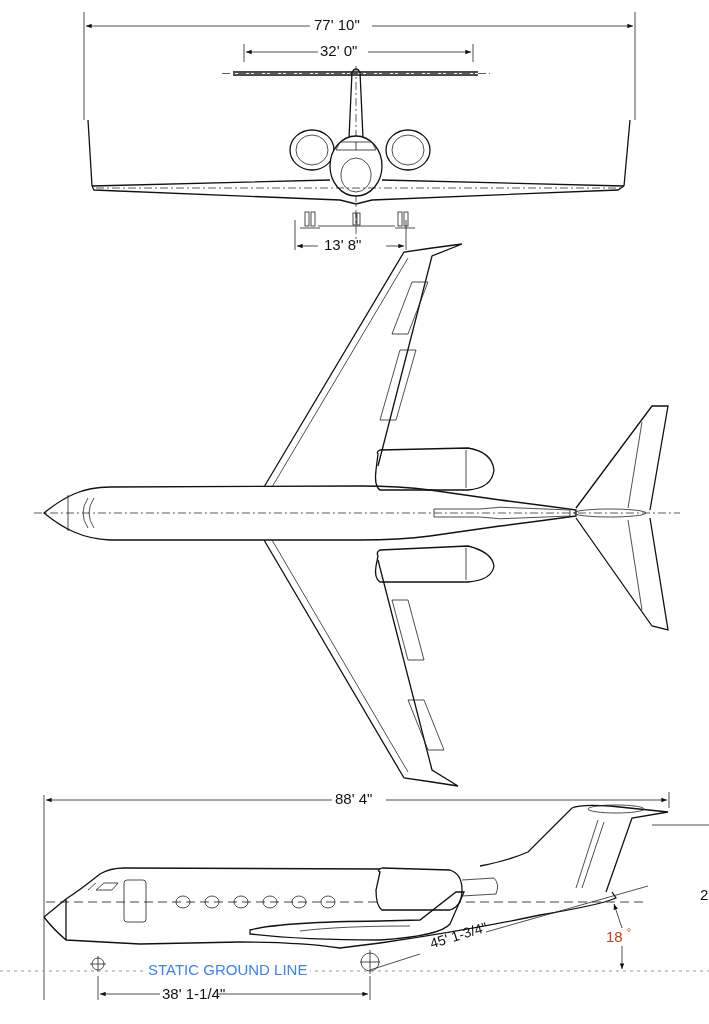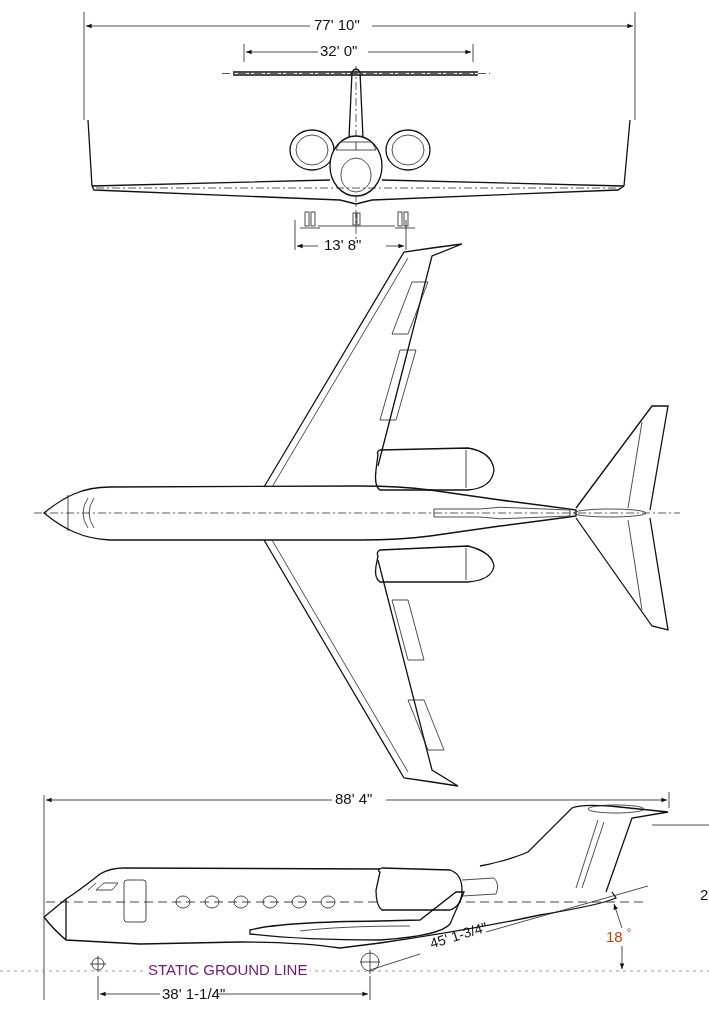--- a/index.html
+++ b/index.html
@@ -180,14 +180,14 @@
 
 <div style="position:absolute;left:314px;top:16px;font:15px 'Liberation Sans',sans-serif;color:#111;">77' 10"</div>
 <div style="position:absolute;left:320px;top:42px;font:15px 'Liberation Sans',sans-serif;color:#111;">32' 0"</div>
 <div style="position:absolute;left:324px;top:236px;font:15px 'Liberation Sans',sans-serif;color:#111;">13' 8"</div>
 <div style="position:absolute;left:335px;top:790px;font:15px 'Liberation Sans',sans-serif;color:#111;">88' 4"</div>
 <div style="position:absolute;left:428px;top:936px;font:14px 'Liberation Sans',sans-serif;color:#111;transform:rotate(-17deg);transform-origin:left top;">45' 1-3/4"</div>
 <div style="position:absolute;left:606px;top:926px;font:15px 'Liberation Sans',sans-serif;color:#c2410c;">
   <span>18</span><sup style="font-size:11px;margin-left:4px;">°</sup>
 </div>
 <div style="position:absolute;left:700px;top:886px;font:15px 'Liberation Sans',sans-serif;color:#111;">2</div>
-<div style="position:absolute;left:145px;top:961px;font:15px 'Liberation Sans',sans-serif;color:#701a75;background:#fff;padding:0 3px;text-align:right;">STATIC GROUND LINE</div>
+<div style="position:absolute;left:145px;top:961px;font:15px 'Liberation Sans',sans-serif;color:#3b82f6;background:#fff;padding:0 3px;text-align:right;">STATIC GROUND LINE</div>
 <div style="position:absolute;left:162px;top:985px;font:15px 'Liberation Sans',sans-serif;color:#111;">38' 1-1/4"</div>
 
 </body></html>

